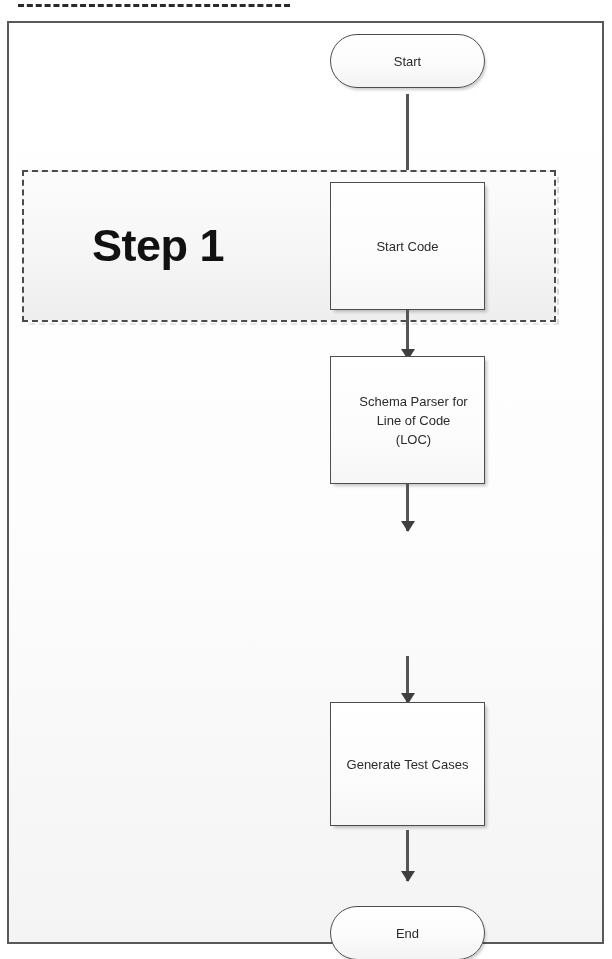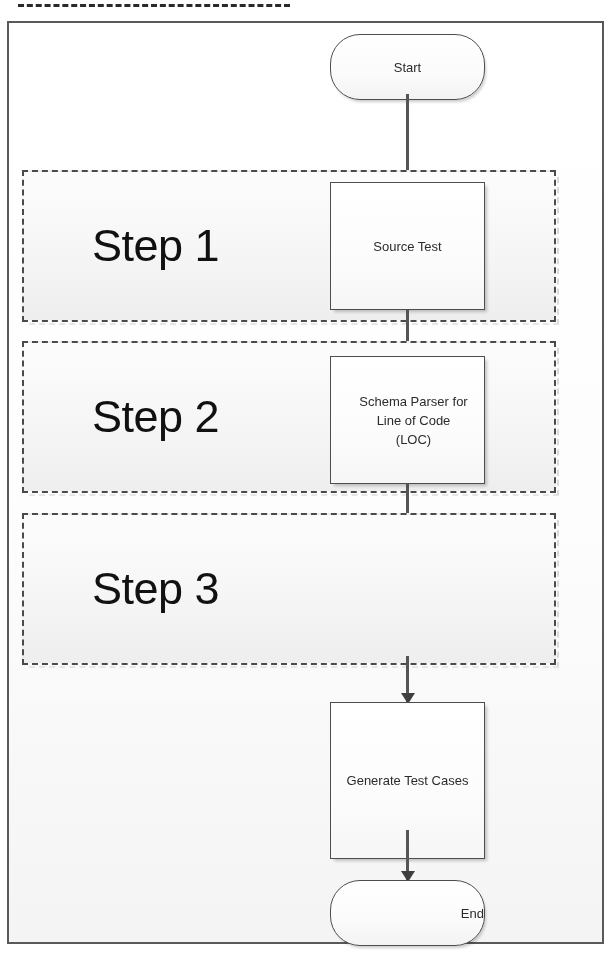--- a/index.html
+++ b/index.html
@@ -64,21 +64,21 @@
     border-bottom: 2px dashed #e6e6e6;
     pointer-events: none;
   }
 
   .step-label {
     position: absolute;
     left: 68px;
     top: 50%;
     transform: translateY(-50%);
     font-size: 45px;
-    font-weight: normal;
+    font-weight: bold;
     color: #111111;
     letter-spacing: -0.5px;
     white-space: nowrap;
   }
 
   
   .process-box {
     position: absolute;
     left: 330px;
     width: 155px;
@@ -97,21 +97,21 @@
     color: #2b2b2b;
     padding: 0 6px;
     white-space: pre-line;
   }
 
   
   .terminator {
     position: absolute;
     left: 330px;
     width: 155px;
-    height: 66px;
+    height: 54px;
     box-sizing: border-box;
     border: 1.5px solid #4d4d4d;
     border-radius: 30px;
     background: linear-gradient(to bottom, #ffffff 0%, #fbfbfb 60%, #f3f3f3 100%);
     box-shadow: 2px 3px 3px -1px rgba(0,0,0,0.20);
     display: flex;
     align-items: center;
     justify-content: center;
   }
   .terminator-text {
@@ -152,53 +152,47 @@
   </div>
 
   <div class="connector" style="top:94px; height:90px;">
     <span class="arrowhead"></span>
   </div>
 
   <div class="step-group" style="top:170px; height:152px;">
     <span class="step-label">Step 1</span>
   </div>
   <div class="process-box" style="top:182px; height:128px;">
-    <span class="process-text">Source Test</span>
+    <span class="process-text">Start Code</span>
   </div>
 
   <div class="connector" style="top:310px; height:49px;">
     <span class="arrowhead"></span>
   </div>
 
-  <div class="step-group" style="top:341px; height:152px;">
-    <span class="step-label">Step 2</span>
-  </div>
   <div class="process-box" style="top:356px; height:128px;padding-left:12px;">
     <span class="process-text">Schema Parser for
 Line of Code
 (LOC)</span>
   </div>
 
   <div class="connector" style="top:484px; height:47px;">
     <span class="arrowhead"></span>
   </div>
 
-  <div class="step-group" style="top:513px; height:152px;">
-    <span class="step-label">Step 3</span>
-  </div>
 
   <div class="connector" style="top:656px; height:47px;">
     <span class="arrowhead"></span>
   </div>
 
-  <div class="process-box" style="top:702px; height:157px;">
+  <div class="process-box" style="top:702px; height:124px;">
     <span class="process-text">Generate Test Cases</span>
   </div>
 
   <div class="connector" style="top:830px; height:51px;">
     <span class="arrowhead"></span>
   </div>
 
-  <div class="terminator" style="top:880px;justify-content:flex-end;">
+  <div class="terminator" style="top:906px;">
     <span class="terminator-text">End</span>
   </div>
 
 </div>
 
 </body></html>

